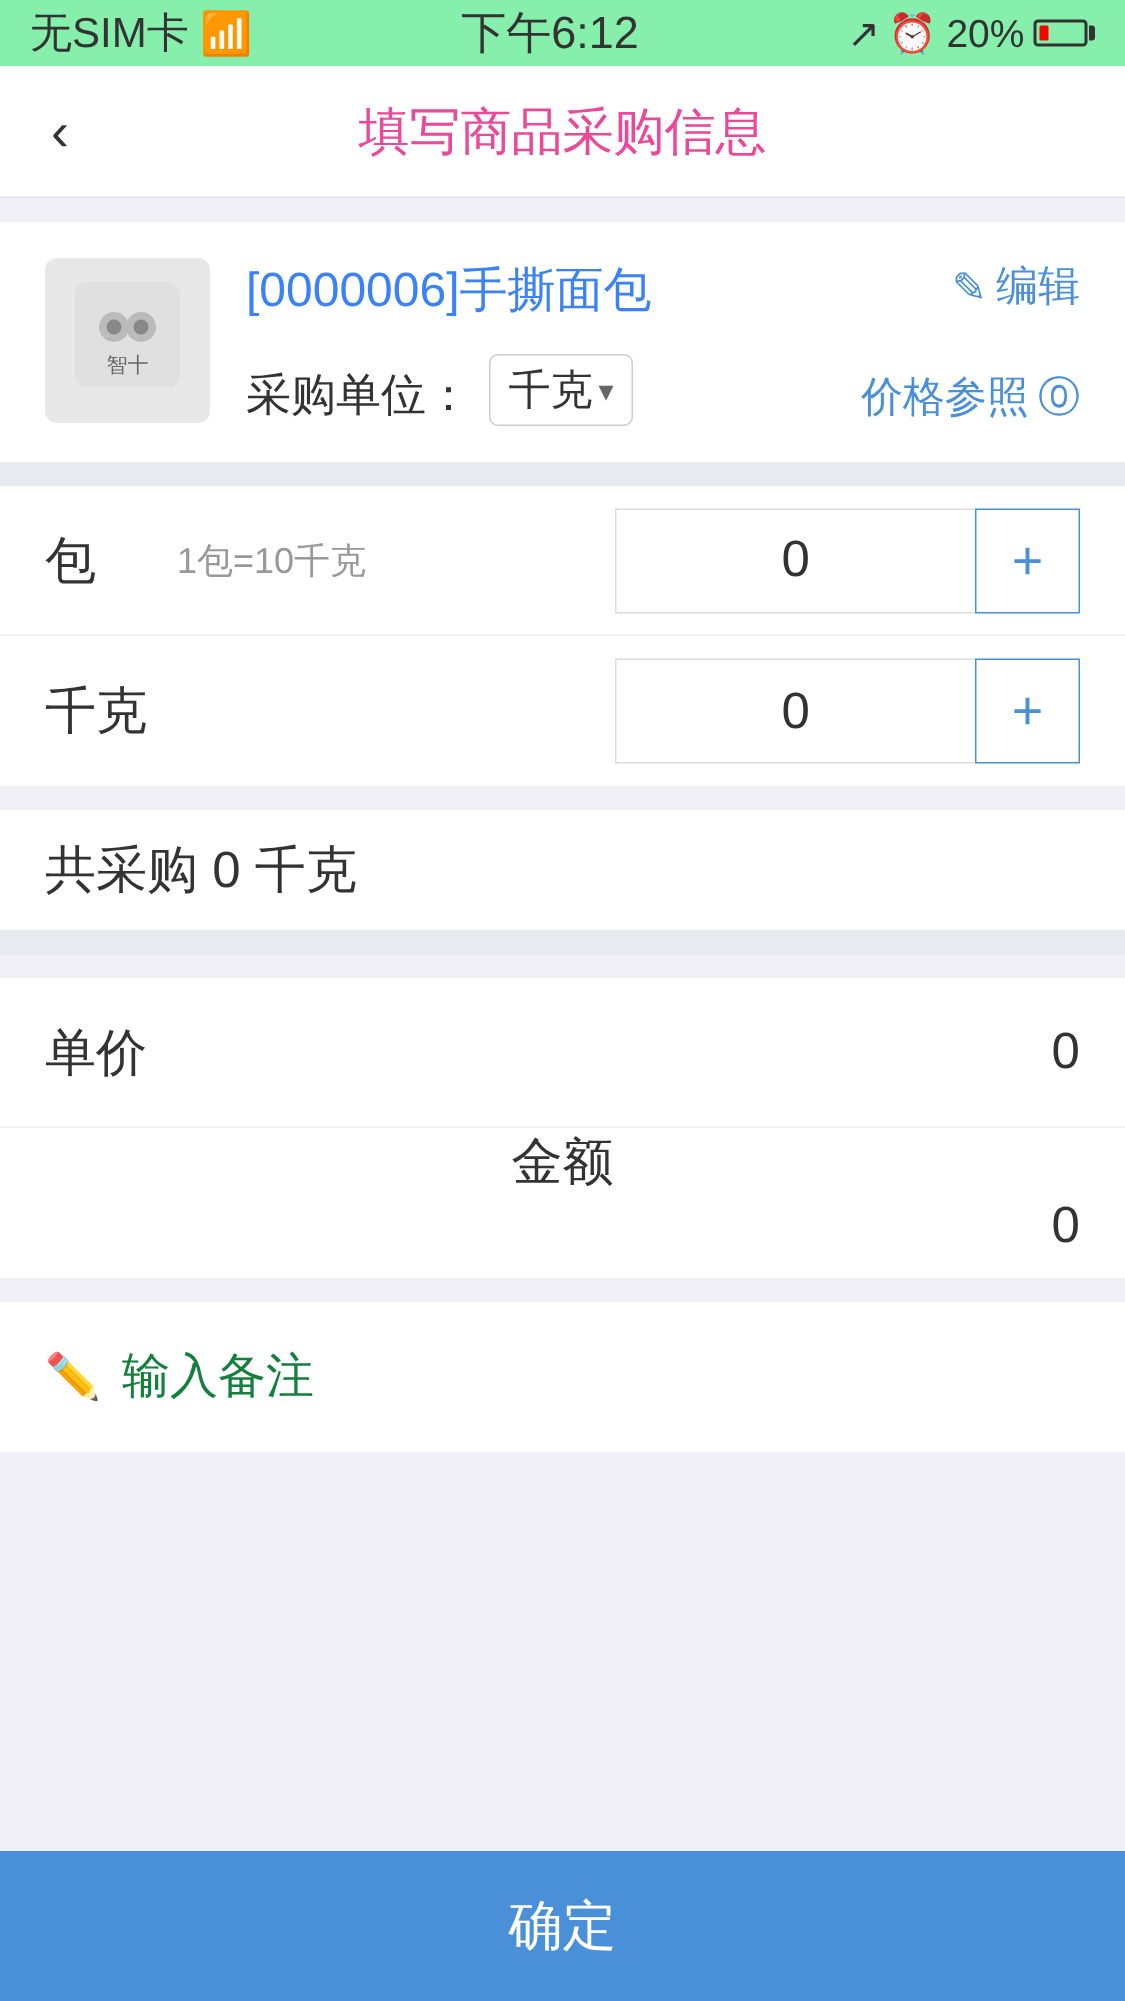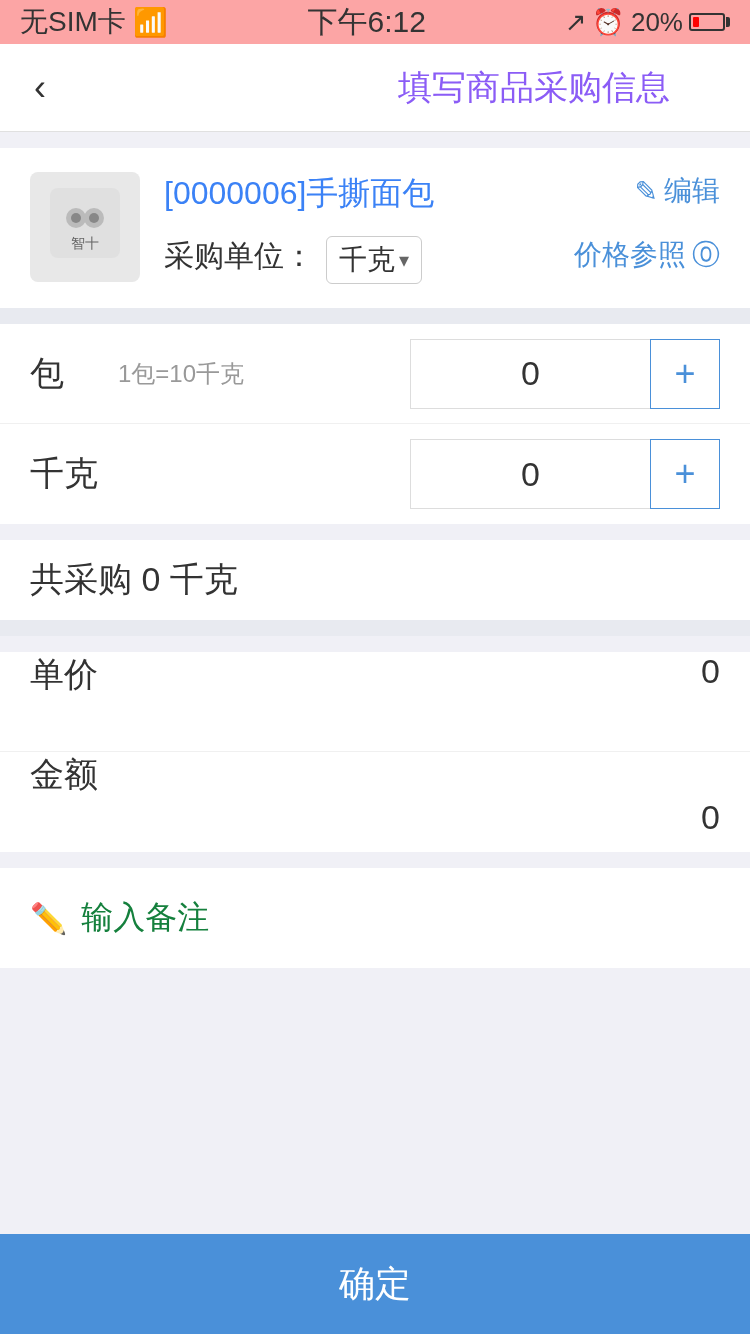--- a/index.html
+++ b/index.html
@@ -11,21 +11,21 @@
       background: #f0f0f6;
       font-size: 32px;
       color: #333;
     }
 
     
     .status-bar {
       display: flex;
       justify-content: space-between;
       align-items: center;
-      background: #fca5a5;
+      background: #86efac;
       height: 44px;
       padding: 0 20px;
       font-size: 28px;
       color: #333;
     }
     .status-left { display: flex; align-items: center; gap: 8px; }
     .status-center { font-size: 30px; font-weight: 500; }
     .status-right { display: flex; align-items: center; gap: 6px; font-size: 26px; }
     .battery-icon {
       display: inline-flex;
@@ -69,24 +69,24 @@
       align-items: center;
       justify-content: center;
       width: 80px;
       height: 100%;
       font-size: 36px;
       color: #333;
       cursor: pointer;
     }
     .nav-title {
       flex: 1;
-      text-align: right;
+      text-align: center;
       font-size: 34px;
       font-weight: 500;
-      color: #8b5cf6;
+      color: #ec4899;
     }
     .nav-right { width: 80px; }
 
     
     .product-card {
       background: #fff;
       margin-top: 16px;
       padding: 24px 30px;
       display: flex;
       align-items: flex-start;
@@ -124,21 +124,21 @@
     .edit-btn {
       display: flex;
       align-items: center;
       gap: 6px;
       color: #4a90d9;
       font-size: 28px;
       cursor: pointer;
     }
     .product-unit {
       display: flex;
-      align-items: flex-start;
+      align-items: flex-end;
       gap: 12px;
       flex-wrap: wrap;
     }
     .unit-label { font-size: 30px; color: #333; }
     .unit-select {
       display: flex;
       align-items: center;
       gap: 4px;
       border: 1px solid #ccc;
       border-radius: 6px;
@@ -240,21 +240,21 @@
       border-radius: 4px;
     }
 
     
     .price-section {
       background: #fff;
       margin-top: 16px;
     }
     .price-row {
       display: flex;
-      align-items: flex-start;
+      align-items: center;
       padding: 0 30px;
       height: 100px;
       border-bottom: 1px solid #f0f0f0;
     }
     .price-row:last-child { border-bottom: none; flex-direction: column; }
     .price-label {
       font-size: 34px;
       color: #333;
     }
     .price-value {

